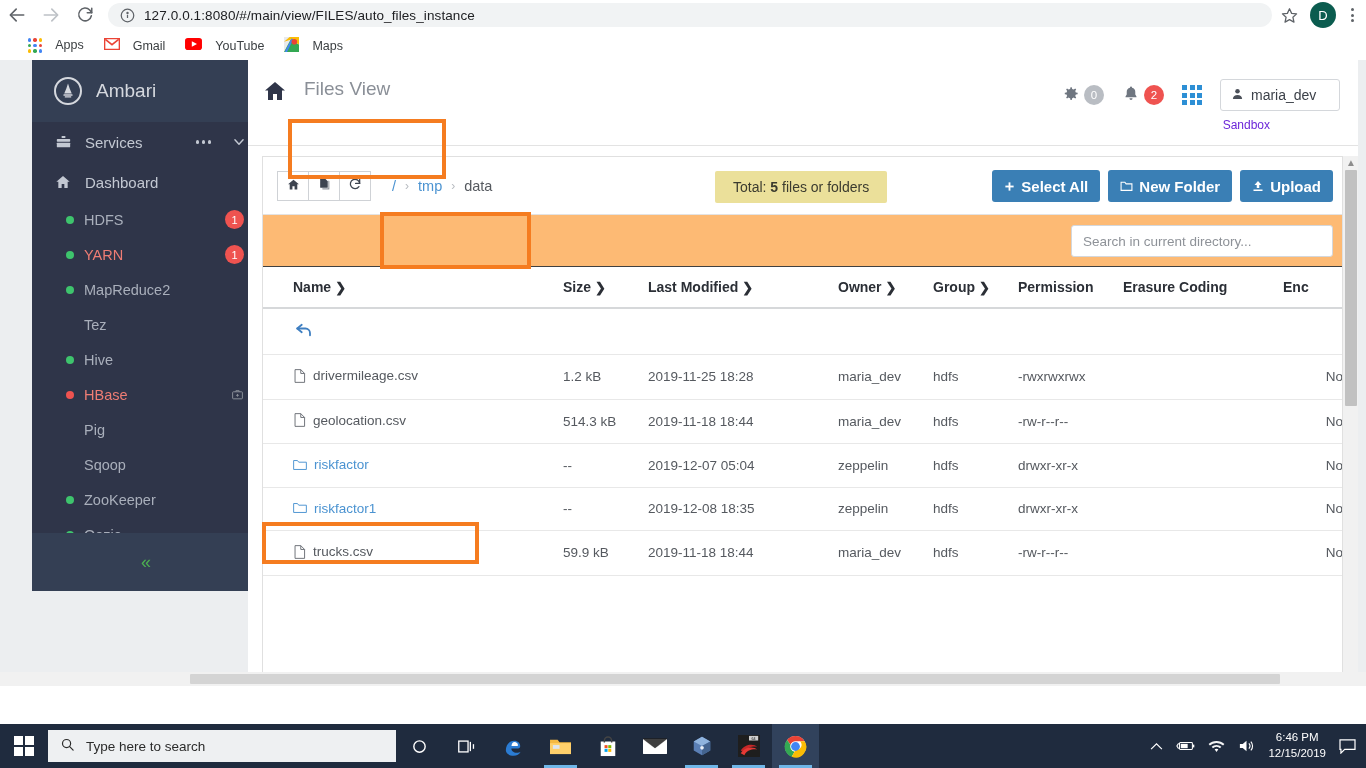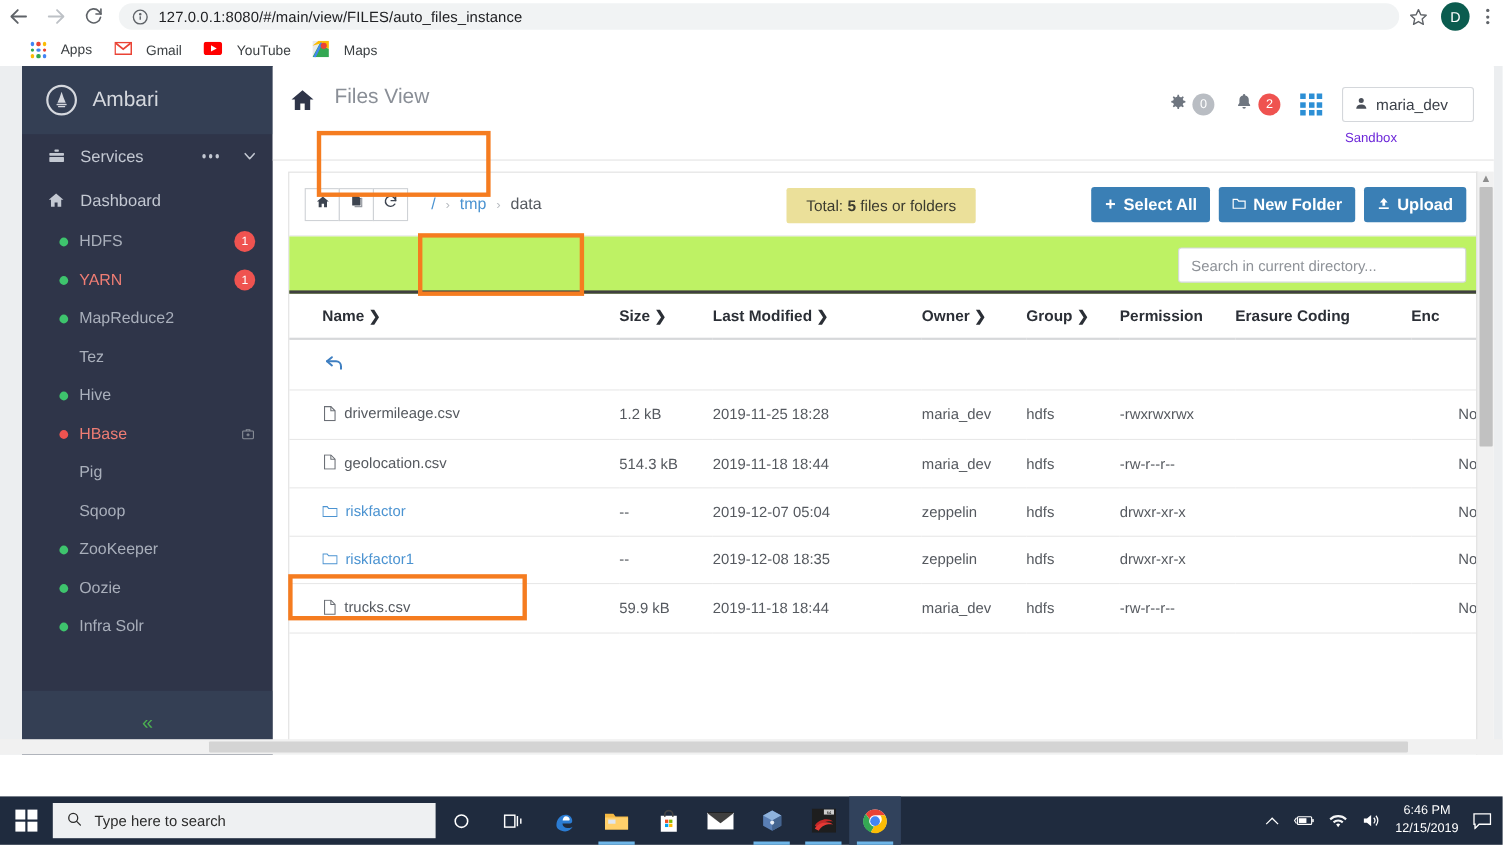--- a/index.html
+++ b/index.html
@@ -59,21 +59,21 @@
   .bm { display: flex; align-items: center; gap: 13px; font-size: 12.5px; color: #3c4043; }
   .bm-label { white-space: nowrap; }
   .apps-grid { display: grid; grid-template-columns: repeat(3, 3.4px); grid-template-rows: repeat(3, 3.4px); gap: 2px; }
   .apps-grid i { display: block; width: 3.4px; height: 3.4px; border-radius: 50%; }
 
   
   .app { position: absolute; left: 0; top: 60px; width: 1366px; height: 626px; background:#eceef0; }
 
   
   .sidebar {
-    position: absolute; left: 20px; top: 0; width: 228px; height: 626px;
+    position: absolute; left: 32px; top: 0; width: 228px; height: 531px;
     background: #2f3549;
   }
   .brand {
     height: 62px; background: #343f54; display: flex; align-items: center; padding-left: 22px; gap: 14px;
   }
   .brand-logo {
     width: 28px; height: 28px; border-radius: 50%; border: 2px solid #d5d8de;
     display: flex; align-items: center; justify-content: center; position: relative; flex: none;
   }
   .brand-logo svg { display:block; }
@@ -152,21 +152,21 @@
     position: absolute; left: 452px; top: 14px;
     background: #ebe09a; color: #3b3b2f; font-size: 14px;
     padding: 8px 18px; border-radius: 2px;
   }
   .btn-group { position: absolute; right: 10px; top: 13px; display: flex; gap: 8px; }
   .bbtn {
     background: #3a7fb5; color: #fff; font-size: 15px; font-weight: bold;
     border-radius: 3px; height: 32px; padding: 0 12px;
     display: flex; align-items: center; gap: 6px; white-space: nowrap;
   }
-  .search-row { height: 52px; background: #bef264; border-bottom: 3px solid #404040; position: relative; }
+  .search-row { height: 52px; background: #fdba74; border-bottom: 1px solid #404040; position: relative; }
   .search-input {
     position: absolute; right: 10px; top: 10px; width: 262px; height: 32px;
     border: 1px solid #d4d7db; border-radius: 3px; background: #fff;
     padding: 0 11px; font-size: 13.5px; color: #8e9298;
     display: flex; align-items: center; font-family: "Liberation Sans", sans-serif;
   }
 
   table.files { width: 100%; border-collapse: collapse; table-layout: fixed; }
   table.files th {
     text-align: left; font-size: 14px; color: #2b2f36; font-weight: bold;

